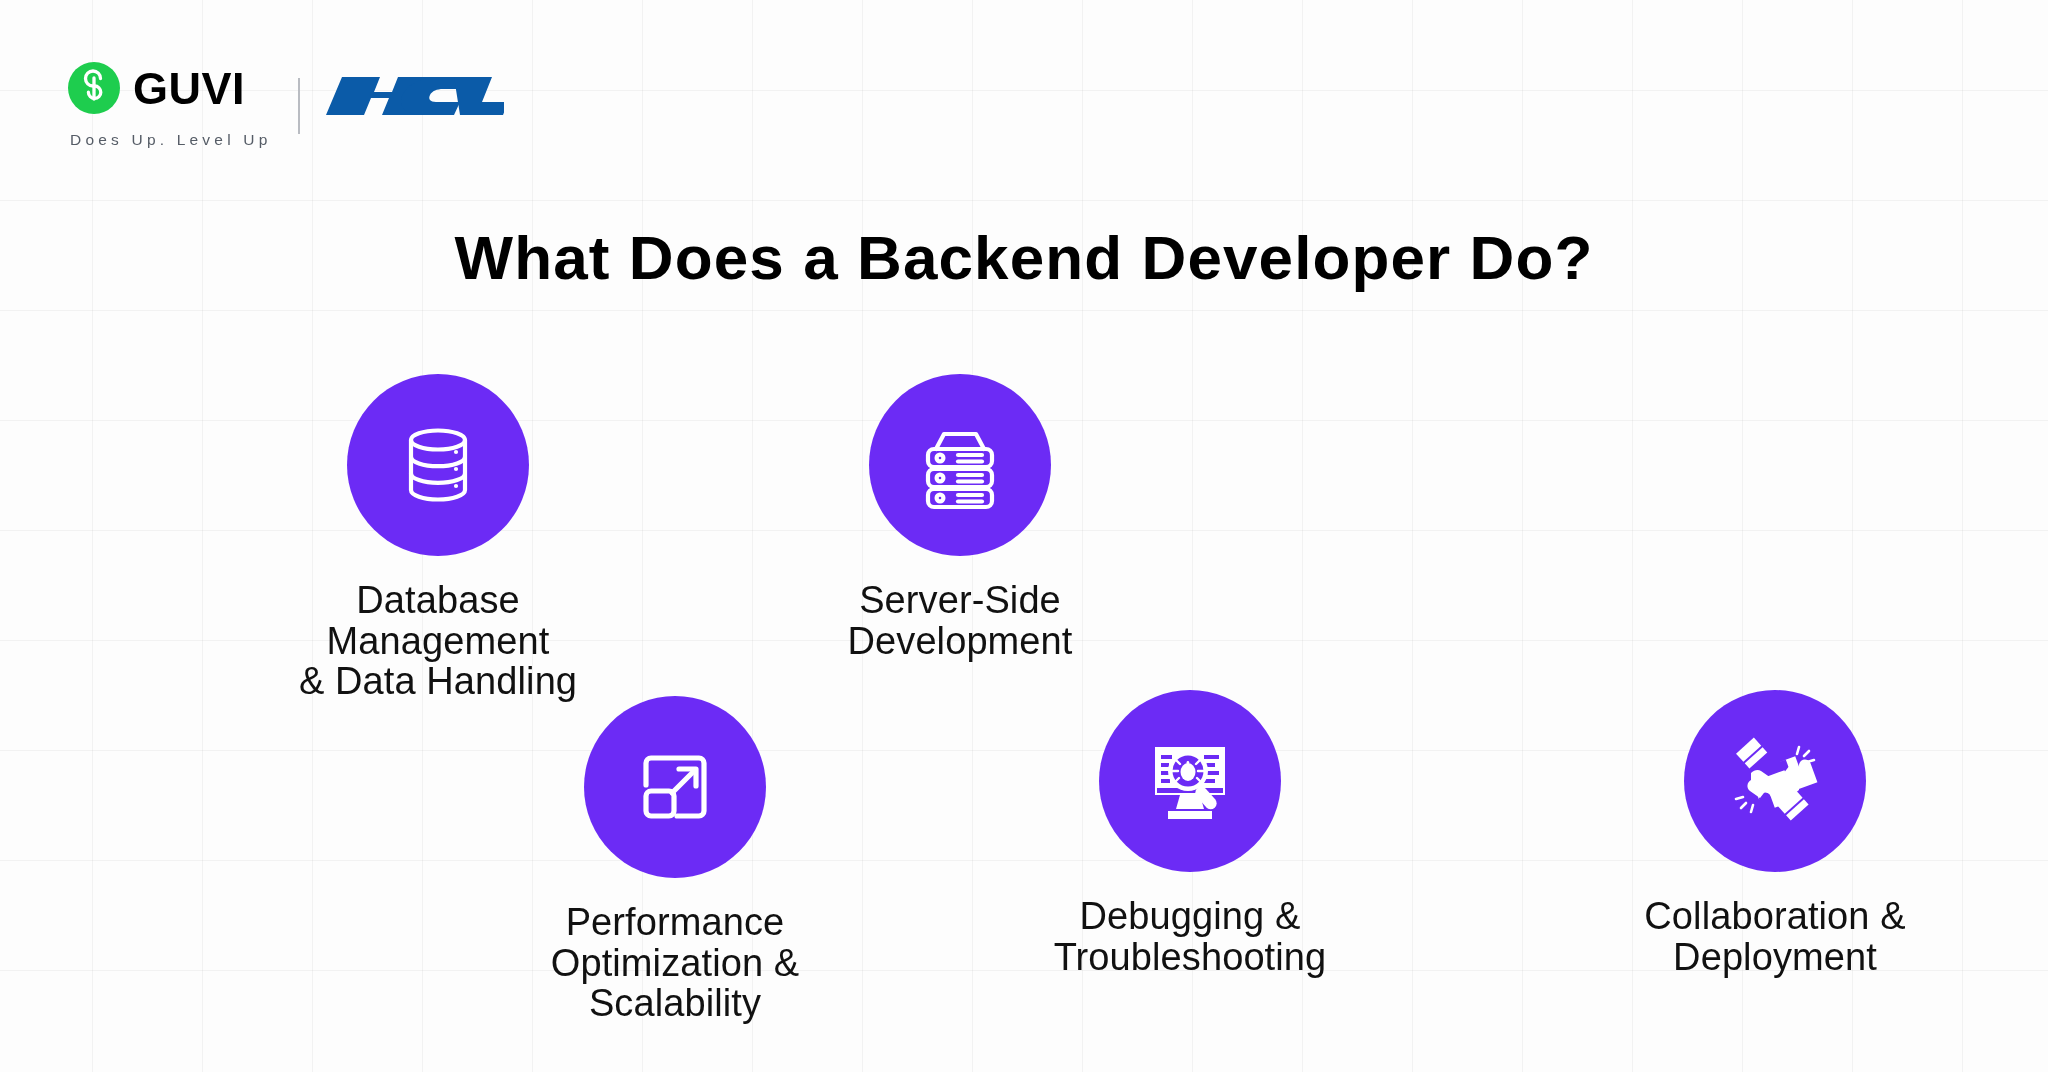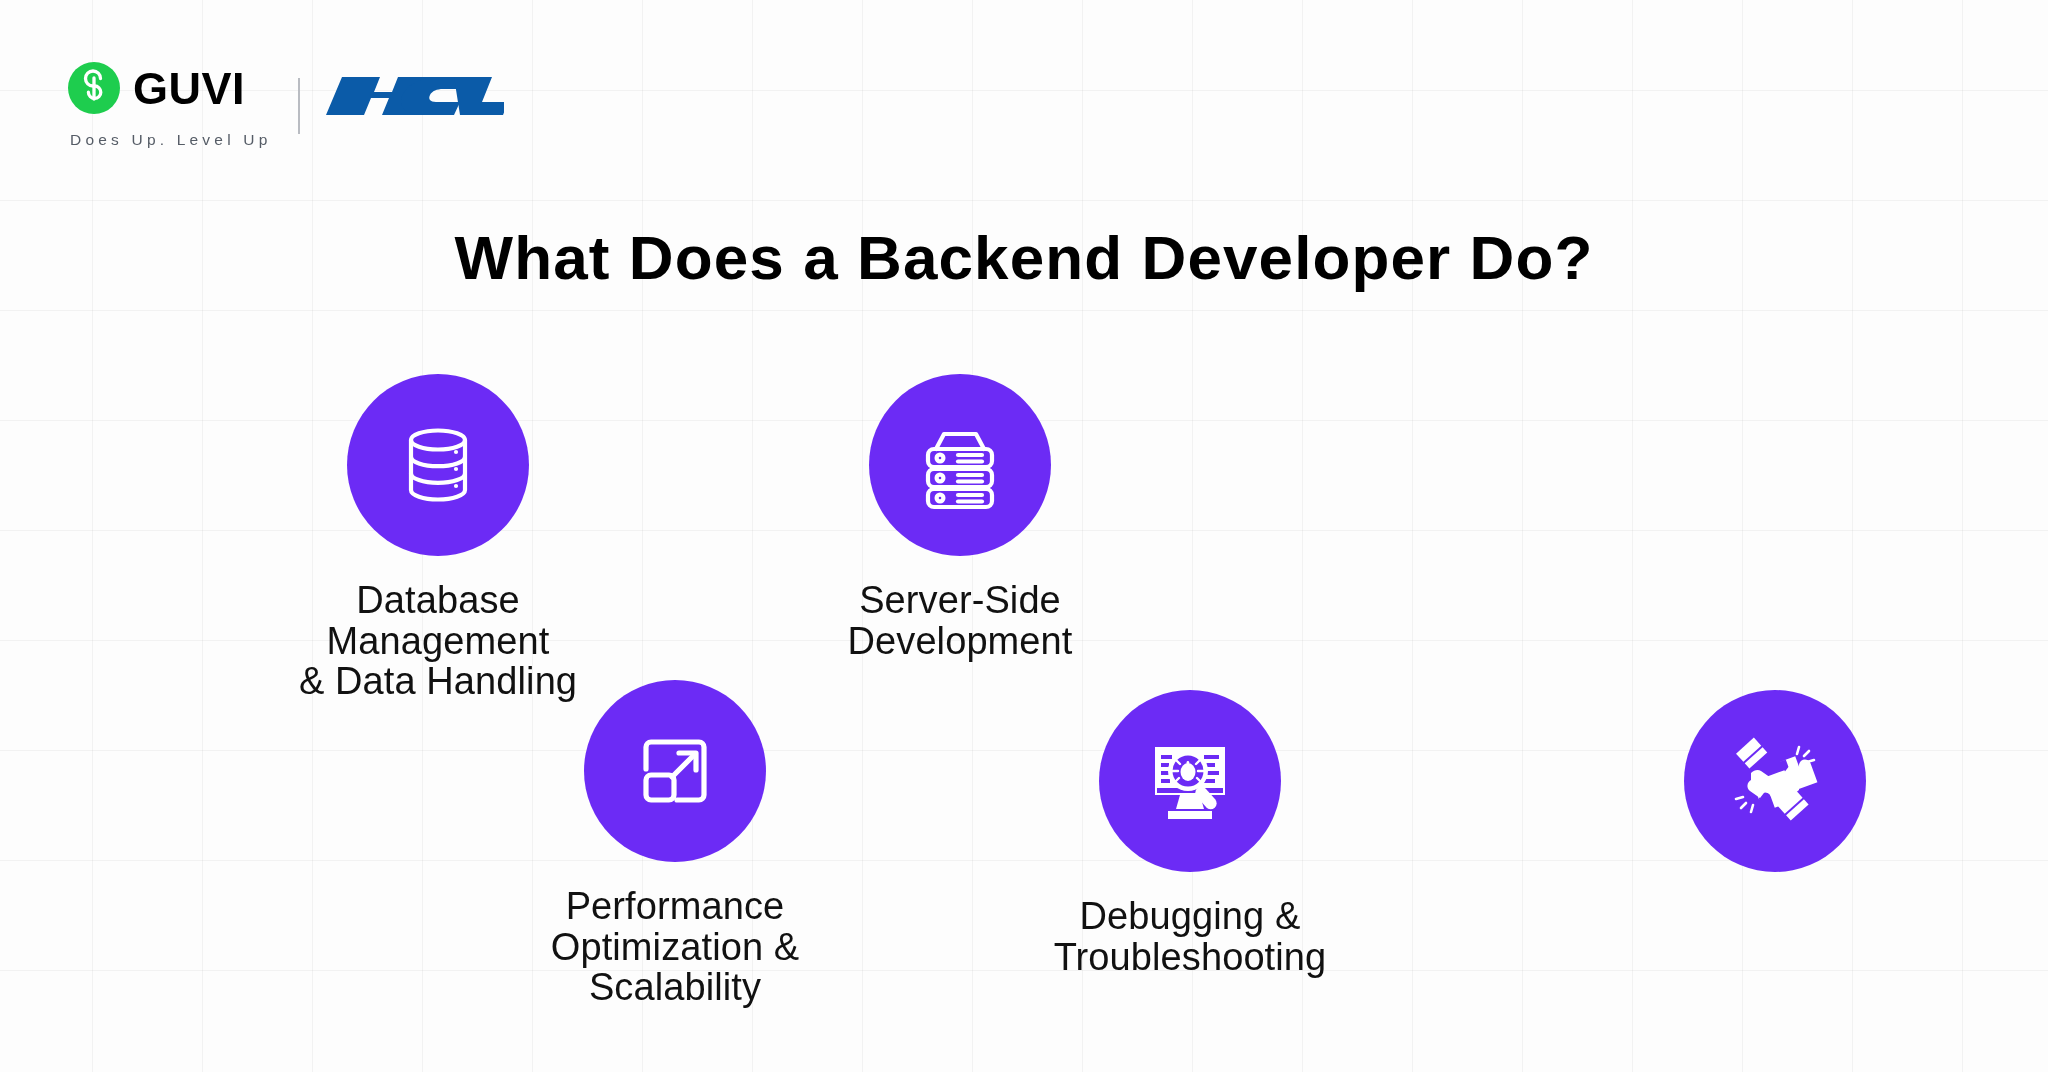--- a/index.html
+++ b/index.html
@@ -193,21 +193,21 @@
           <line x1="46" y1="84.5" x2="70" y2="84.5"></line>
         </g>
       </svg>
     </div>
     <div class="cell-label">Server-Side
 Development</div>
   </div>
 
 
 
-  <div class="cell" style="left:525px; top:680px;">
+  <div class="cell" style="left:525px; top:696px;">
     <div class="circle">
       <svg width="92" height="92" viewBox="0 0 92 92" aria-hidden="true">
         <g fill="none" stroke="#ffffff" stroke-width="5.2" stroke-linecap="round" stroke-linejoin="round">
           <path d="M17 44 V22 a5 5 0 0 1 5 -5 H70 a5 5 0 0 1 5 5 V70
                    a5 5 0 0 1 -5 5 H48"></path>
           <rect x="17" y="50" width="28" height="25" rx="5"></rect>
           <path d="M43 52 L66 29"></path>
           <path d="M50 28 H67 V45"></path>
         </g>
       </svg>
@@ -285,15 +285,17 @@
 
           <path d="M72 50 c4 -2 5 -8 1 -11 l-10 -7 l-14 18 l13 9 c3 2 7 1 10 -2 Z"></path>
         </g>
 
         <g stroke="#ffffff" stroke-width="2.6" stroke-linecap="round" fill="none">
           <path d="M70 21 l2 -7 M77 23 l5 -5 M80 29 l7 -2"></path>
           <path d="M26 72 l-2 7 M19 70 l-5 5 M16 64 l-7 2"></path>
         </g>
       </svg>
     </div>
+    <div class="cell-label">Collaboration &amp;
+Deployment</div>
   </div>
 
 </div>
 
 </body></html>

